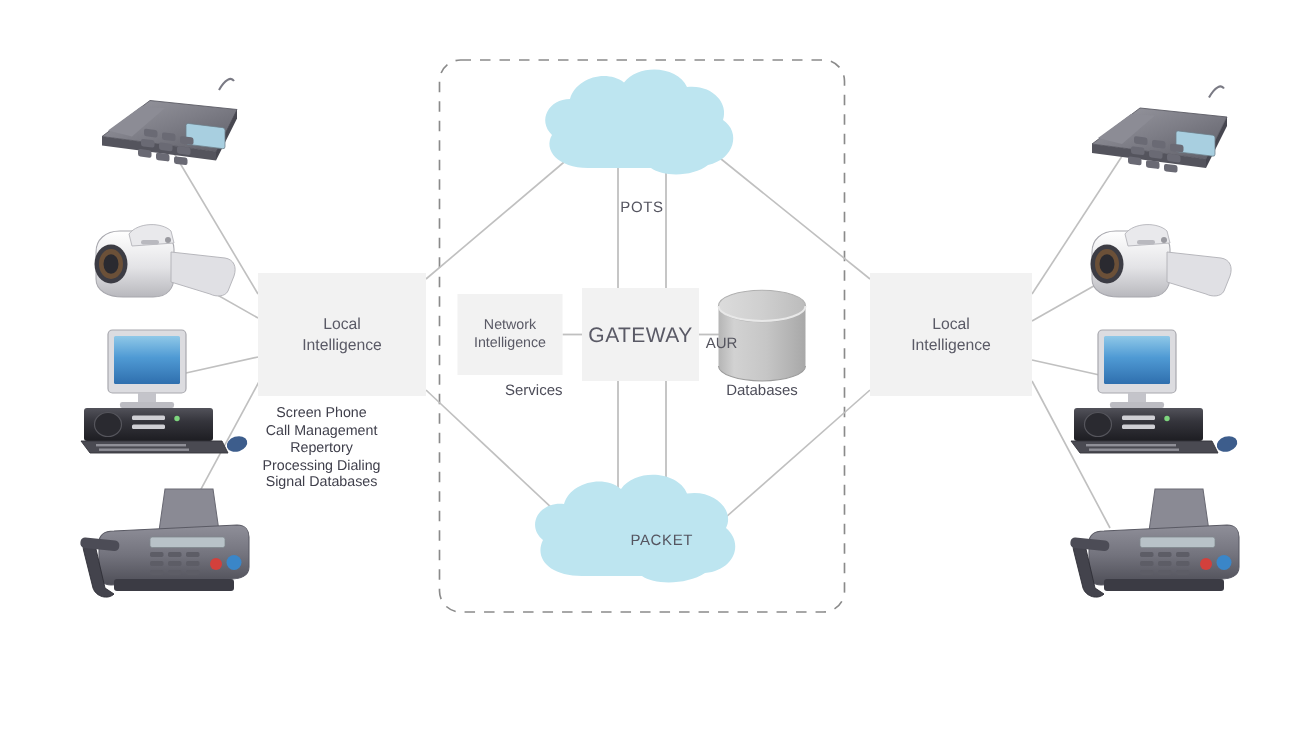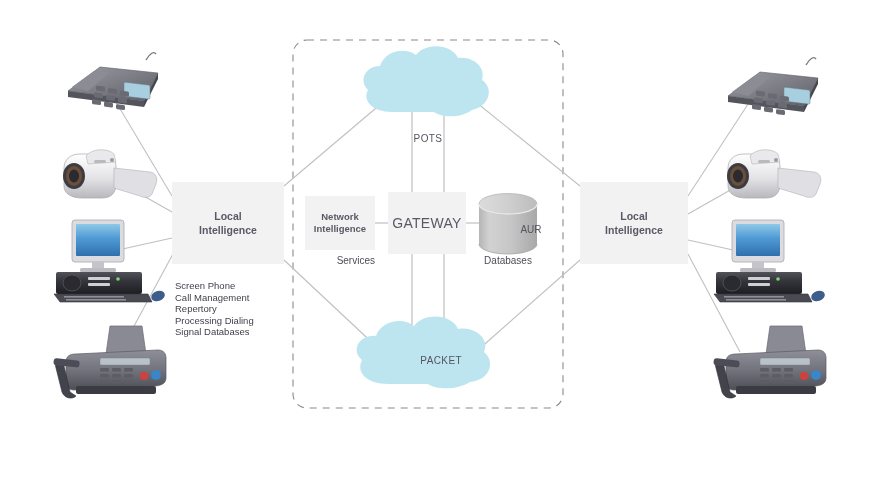--- a/index.html
+++ b/index.html
@@ -30,21 +30,21 @@
     position: absolute;
     background: #f2f2f2;
     display: flex;
     align-items: center;
     justify-content: center;
     text-align: center;
     color: #5a5a66;
     font-size: 10.5px;
     line-height: 14px;
   }
-  .box-line { display: block; font-weight: bold; }
+  .box-line { display: block; }
   .caption {
     position: absolute;
     color: #4d4d59;
     font-size: 10px;
     text-align: center;
     white-space: nowrap;
   }
   .cloud-label {
     position: absolute;
     color: #555560;
@@ -54,25 +54,26 @@
   }
   .cyl-label {
     position: absolute;
     color: #55555f;
     font-size: 10px;
     white-space: nowrap;
   }
   .featurelist {
     position: absolute;
     left: 175px;
-    top: 280px;
+    top: 270px;
     color: #3f3f4b;
     font-size: 9.5px;
     line-height: 11.6px;
     white-space: nowrap;
+    text-align: center;
   }
   .featurelist div { display: block; }
 </style>
 </head>
 <body>
 
 <div id="canvas">
 
   <svg class="svg-layer" viewBox="0 0 870 500">
     <defs>
@@ -344,21 +345,21 @@
       <span class="box-line">Intelligence</span>
     </div>
   </div>
 
   <div class="caption" style="left:305px; top:255px; width:70px;text-align:right;">Services</div>
 
   <div class="box" style="left:388px; top:192px; width:78px; height:62px; font-size:14px; letter-spacing:0.3px;justify-content:center;">
     <span>GATEWAY</span>
   </div>
 
-  <div class="cyl-label" style="left:502px; top:224px; width:58px; text-align:center;">AUR</div>
+  <div class="cyl-label" style="left:452px; top:224px; width:58px; text-align:center;">AUR</div>
 
   <div class="caption" style="left:471px; top:255px; width:74px;">Databases</div>
 
   <div class="cloud-label" style="left:398px; top:85px; width:60px; text-align:center;margin-top:48px;">POTS</div>
 
   <div class="cloud-label" style="left:396px; top:355px; width:66px; text-align:right;">PACKET</div>
 
   <div class="featurelist">
     <div>Screen Phone</div>
     <div>Call Management</div>

